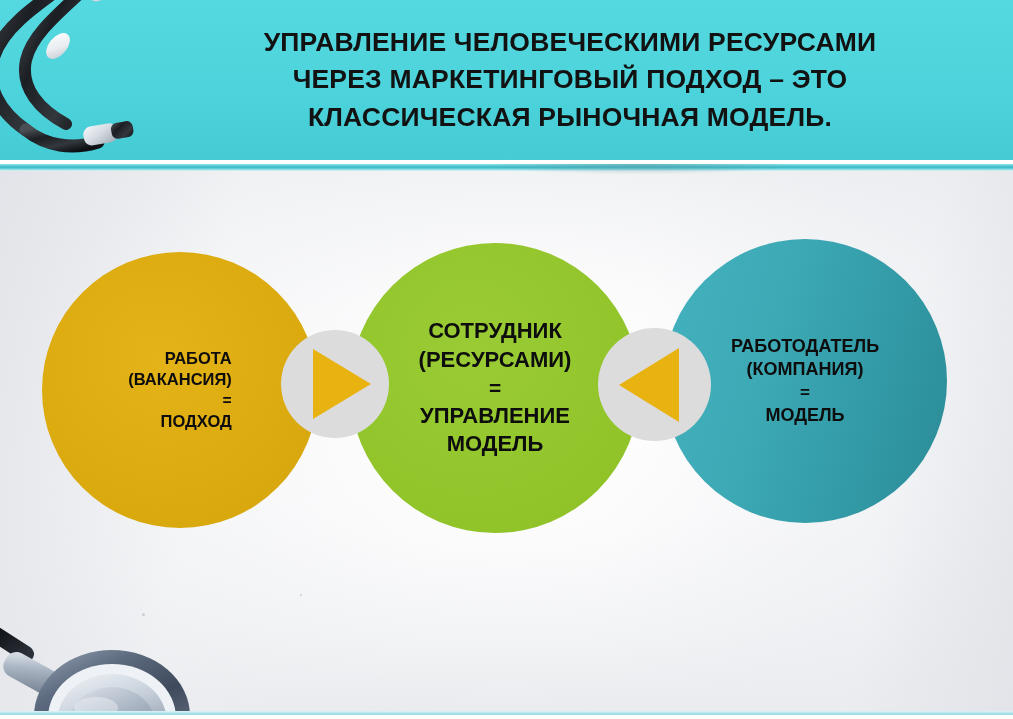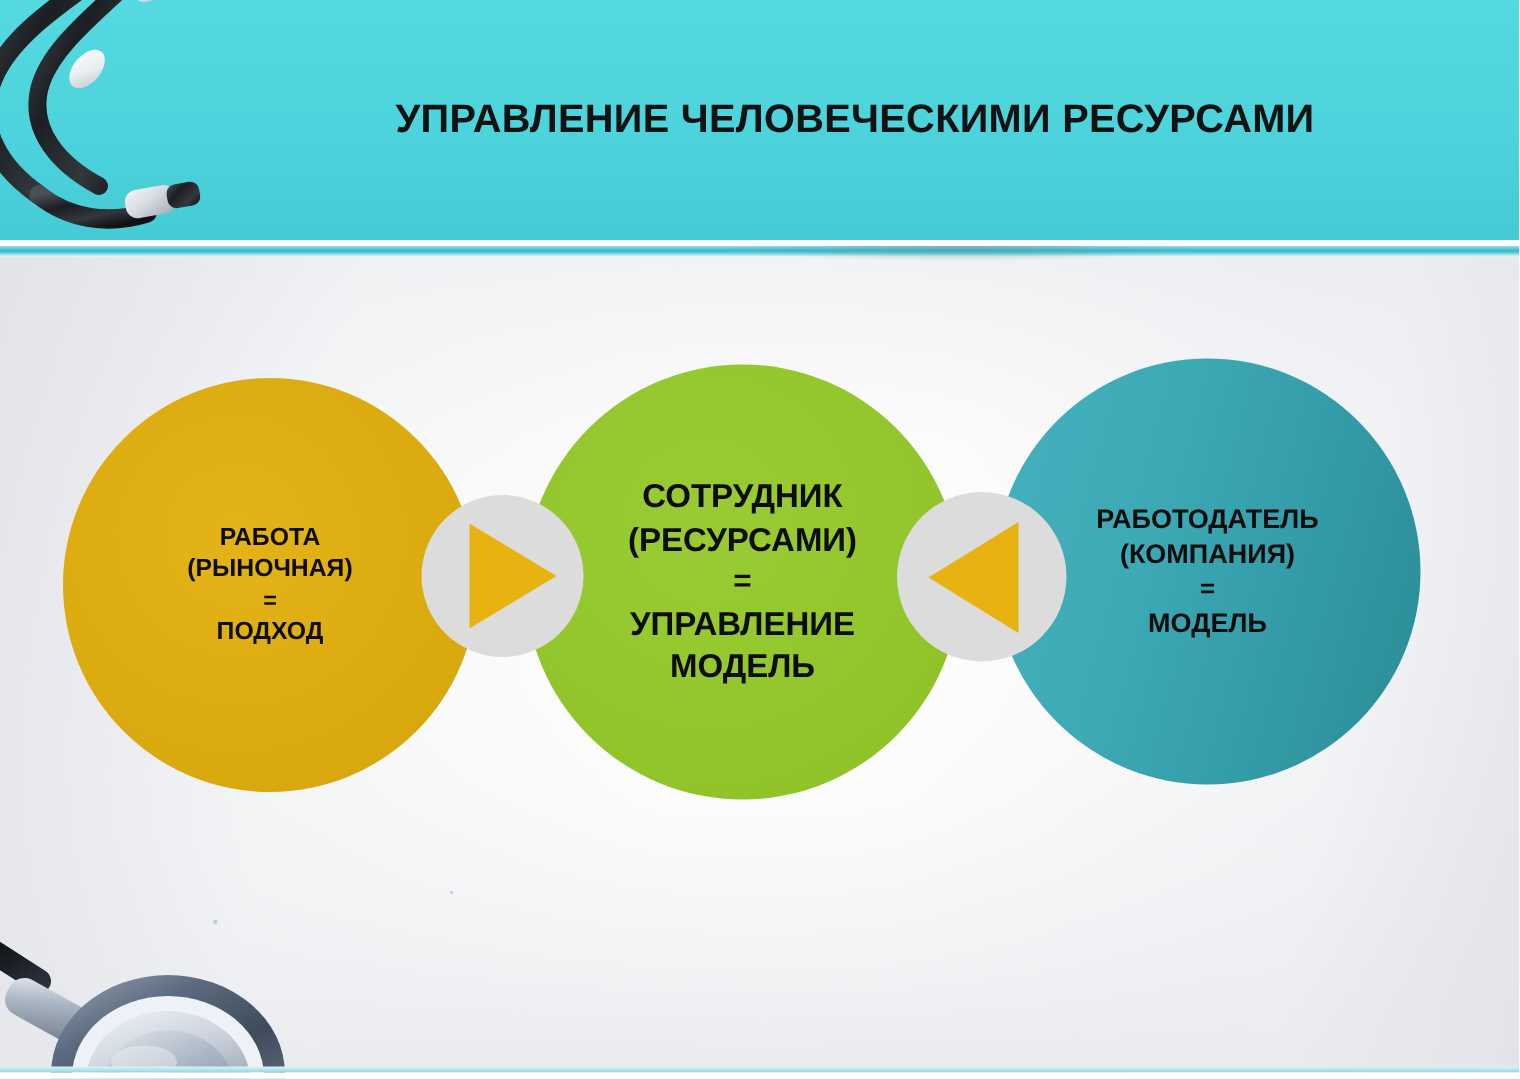--- a/index.html
+++ b/index.html
@@ -125,20 +125,21 @@
     color: #0d0d0d;
     font-weight: bold;
     line-height: 1.30;
   }
   .c-yellow {
     left: 42px; top: 252px;
     width: 276px; height: 276px;
     background: radial-gradient(circle at 42% 38%, #E3B317 0%, #DCAB0F 55%, #D4A40C 100%);
     font-size: 16.5px;
     z-index: 3;
+    text-align: right;
   }
   .c-green {
     left: 350px; top: 243px;
     width: 290px; height: 290px;
     background: radial-gradient(circle at 42% 36%, #9ACB35 0%, #93C62C 55%, #8BC024 100%);
     font-size: 22px;
     z-index: 3;
   }
   .c-teal {
     left: 663px; top: 239px;
@@ -225,31 +226,33 @@
       <ellipse cx="113" cy="-2" rx="10" ry="14" fill="url(#tipG)" transform="rotate(24 113 -2)"></ellipse>
 
       <ellipse cx="72" cy="56" rx="9" ry="15" fill="url(#tipG)" transform="rotate(40 72 56)"></ellipse>
 
       <rect x="96" y="138" width="34" height="19" rx="8" fill="url(#metalG)" transform="rotate(-10 96 138)"></rect>
       <rect x="124" y="134" width="22" height="16" rx="6" fill="url(#tubeG)" transform="rotate(-10 124 134)"></rect>
     </svg>
 
     <div class="title">
       <div class="title-line">УПРАВЛЕНИЕ ЧЕЛОВЕЧЕСКИМИ РЕСУРСАМИ</div>
+      <div class="title-line">ЧЕРЕЗ МАРКЕТИНГОВЫЙ ПОДХОД – ЭТО</div>
+      <div class="title-line">КЛАССИЧЕСКАЯ РЫНОЧНАЯ МОДЕЛЬ.</div>
     </div>
   </div>
 
   <div class="header-underline-white"></div>
   <div class="header-underline-cyan"></div>
   <div class="header-underline-fade"></div>
 
   <div class="circle c-yellow">
     <div class="circle-text">
       <div>РАБОТА</div>
-      <div>(РЫНОЧНАЯ)</div>
+      <div>(ВАКАНСИЯ)</div>
       <div class="eq">=</div>
       <div>ПОДХОД</div>
     </div>
   </div>
 
   <div class="circle c-green">
     <div class="circle-text">
       <div>СОТРУДНИК</div>
       <div>(РЕСУРСАМИ)</div>
       <div class="eq">=</div>

